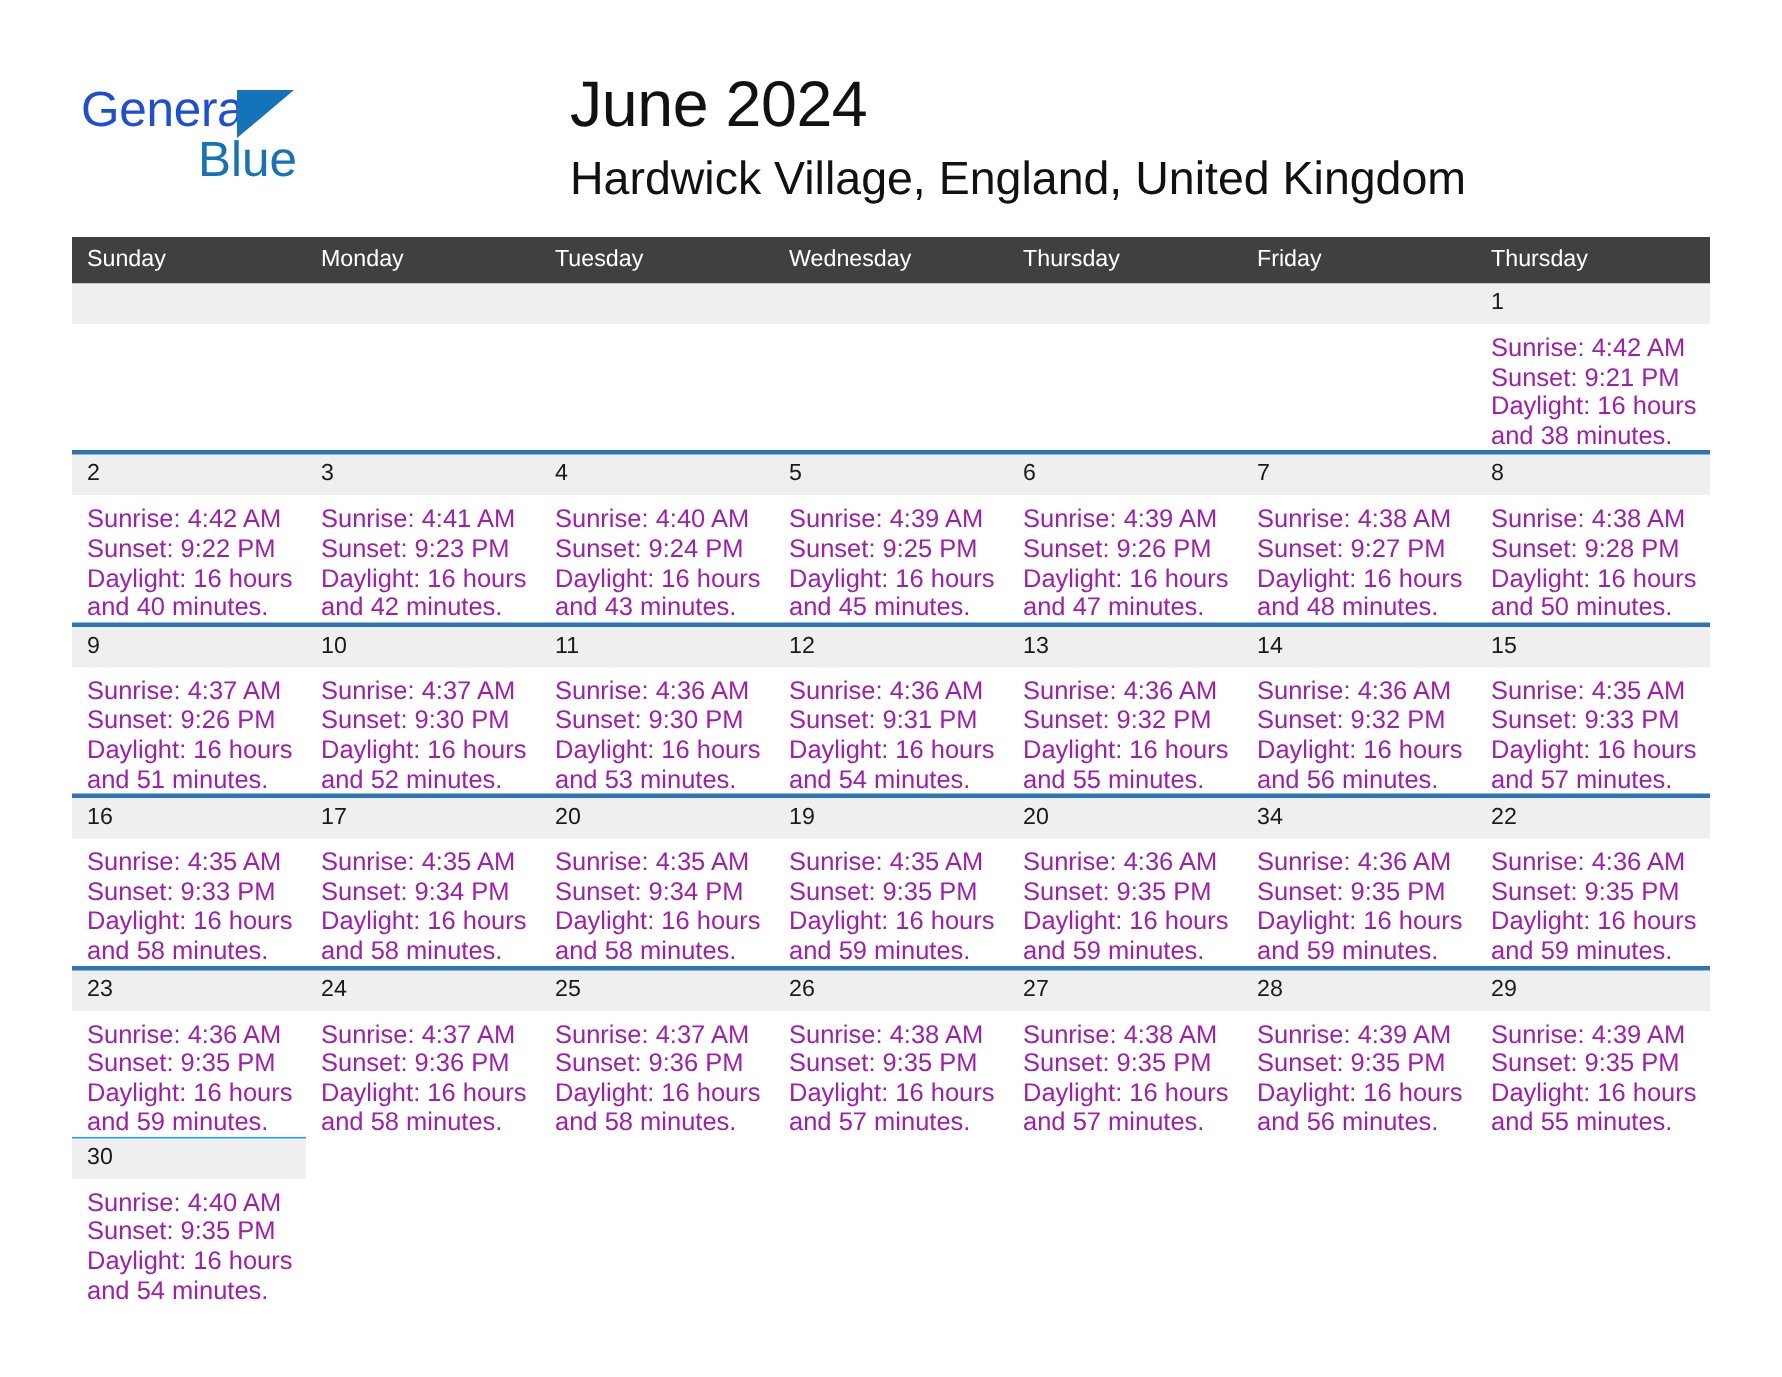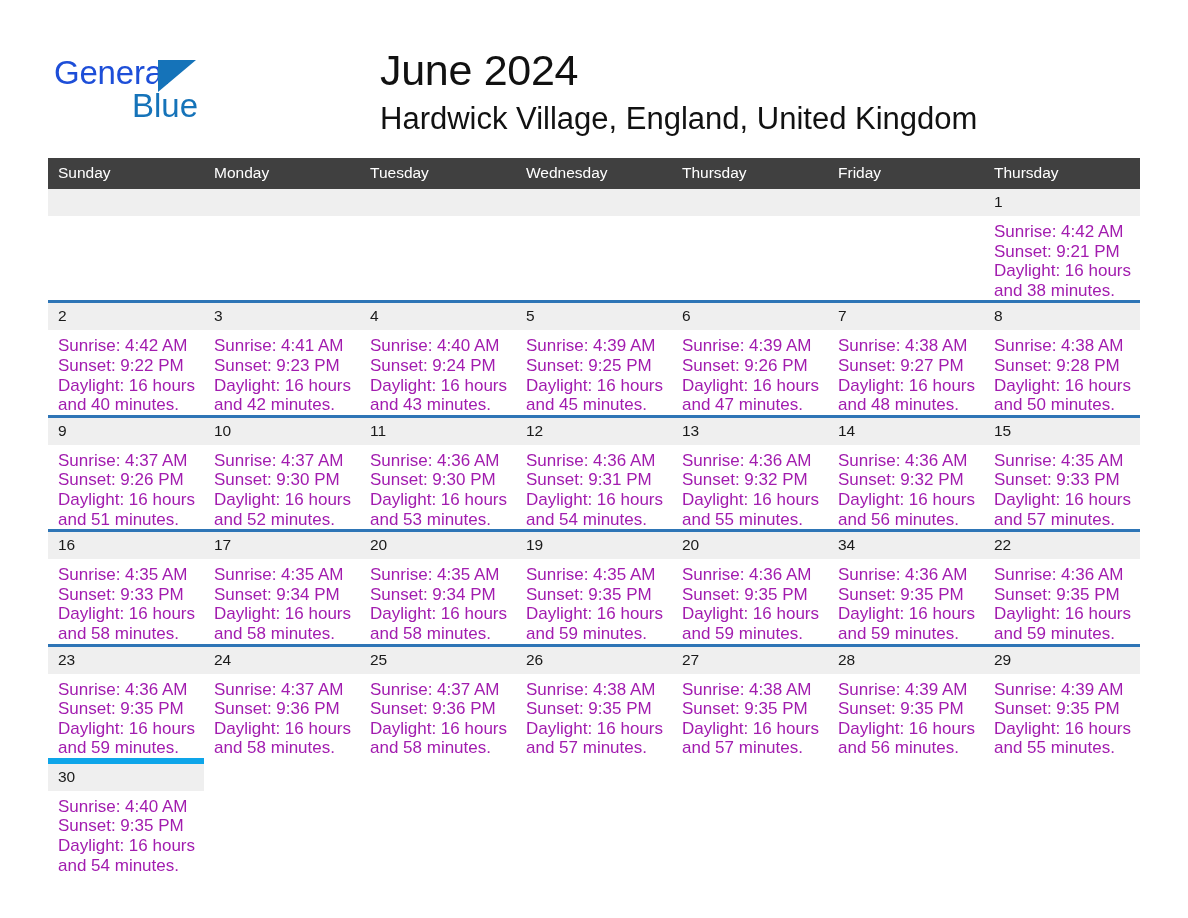--- a/index.html
+++ b/index.html
@@ -131,21 +131,21 @@
     font-size: 17px;
     line-height: 19.6px;
     color: #a21caf;
   }
   .info div { white-space: nowrap; }
   tr.week > td { border-top: 3px solid #2e75b6; }
   tr.week.firstweek > td { border-top: 0; }
   tr.week.lastweek > td.nocell { border-top-color: transparent; }
 
   
-  tr.week.lastweek > td { border-top: 6px solid #0ea5e9; }
+  tr.week.lastweek > td { border-top: 1px solid #0ea5e9; }
 </style>
 </head>
 <body>
 
 <div class="page">
 
   <div class="topbar">
 
     <div class="logo">
       <span class="logo-general">General</span>

